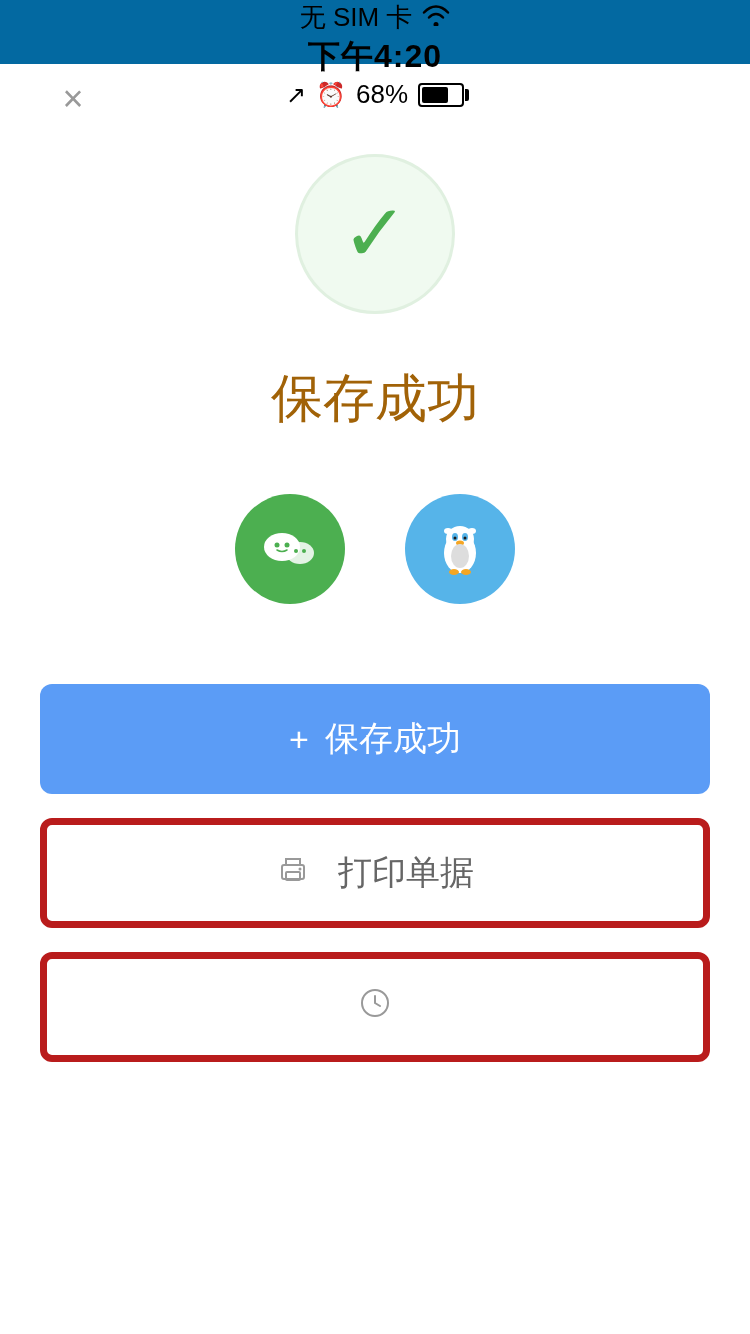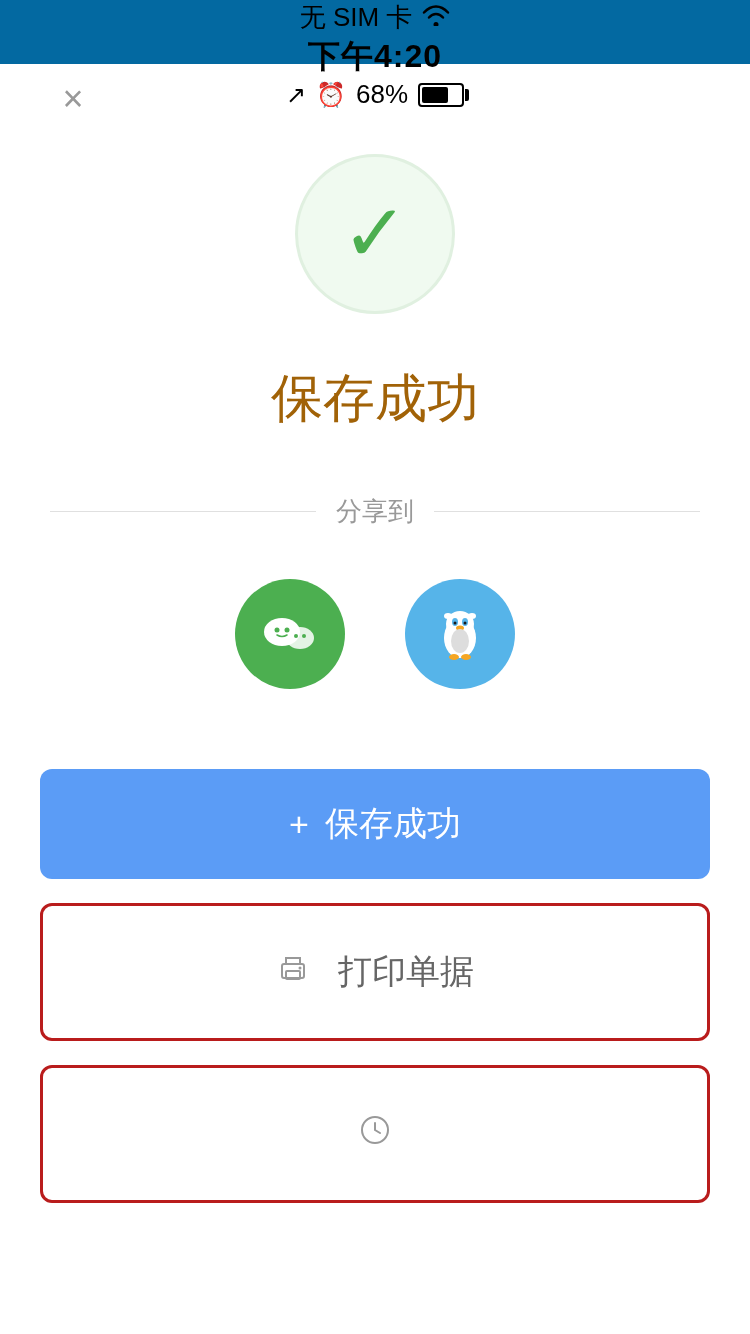--- a/index.html
+++ b/index.html
@@ -217,23 +217,23 @@
       justify-content: center;
       gap: 16px;
       cursor: pointer;
       font-size: 34px;
       color: #ffffff;
       font-weight: 400;
     }
 
     .btn-secondary {
       width: 100%;
-      height: 138px;
+      height: 110px;
       background: #ffffff;
-      border: 3px solid #b91c1c;
+      border: 7px solid #b91c1c;
       border-radius: 12px;
       display: flex;
       align-items: center;
       justify-content: center;
       gap: 28px;
       cursor: pointer;
       font-size: 34px;
       color: #666;
       font-weight: 400;
     }
@@ -274,25 +274,20 @@
 </div>
 
 <div class="main-content">
 
   <div class="success-circle">
     <span class="checkmark">✓</span>
   </div>
 
   <div class="success-title">保存成功</div>
 
-  <div class="share-divider">
-    <div class="divider-line"></div>
-    <span class="divider-text">分享到</span>
-    <div class="divider-line"></div>
-  </div>
 
   <div class="share-icons">
 
     <div class="share-icon-btn wechat-btn">
       <svg class="wechat-icon-svg" viewBox="0 0 65 65" fill="none">
 
         <ellipse cx="24" cy="30" rx="18" ry="14" fill="white"></ellipse>
         <ellipse cx="42" cy="36" rx="14" ry="11" fill="white" opacity="0.85"></ellipse>
 
         <circle cx="19" cy="28" r="2.5" fill="#4CAF50"></circle>

